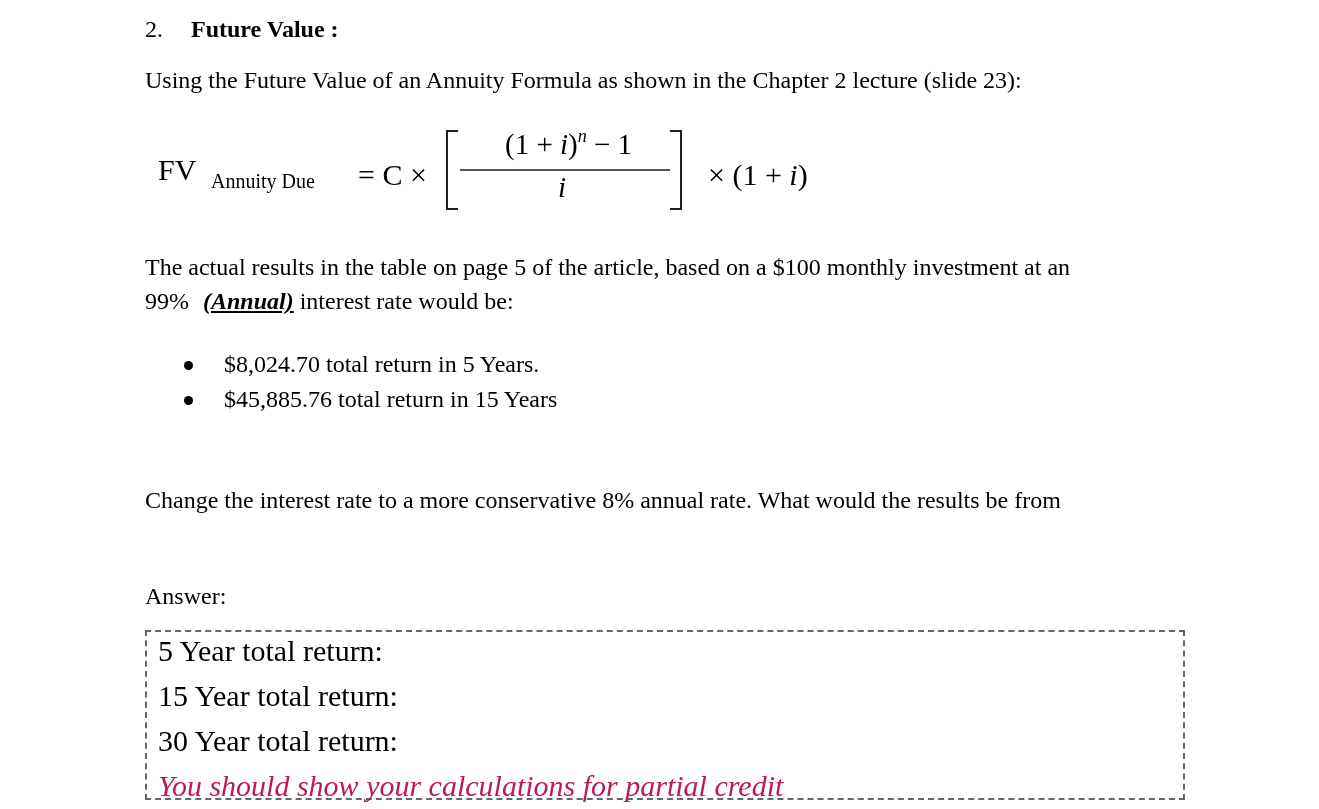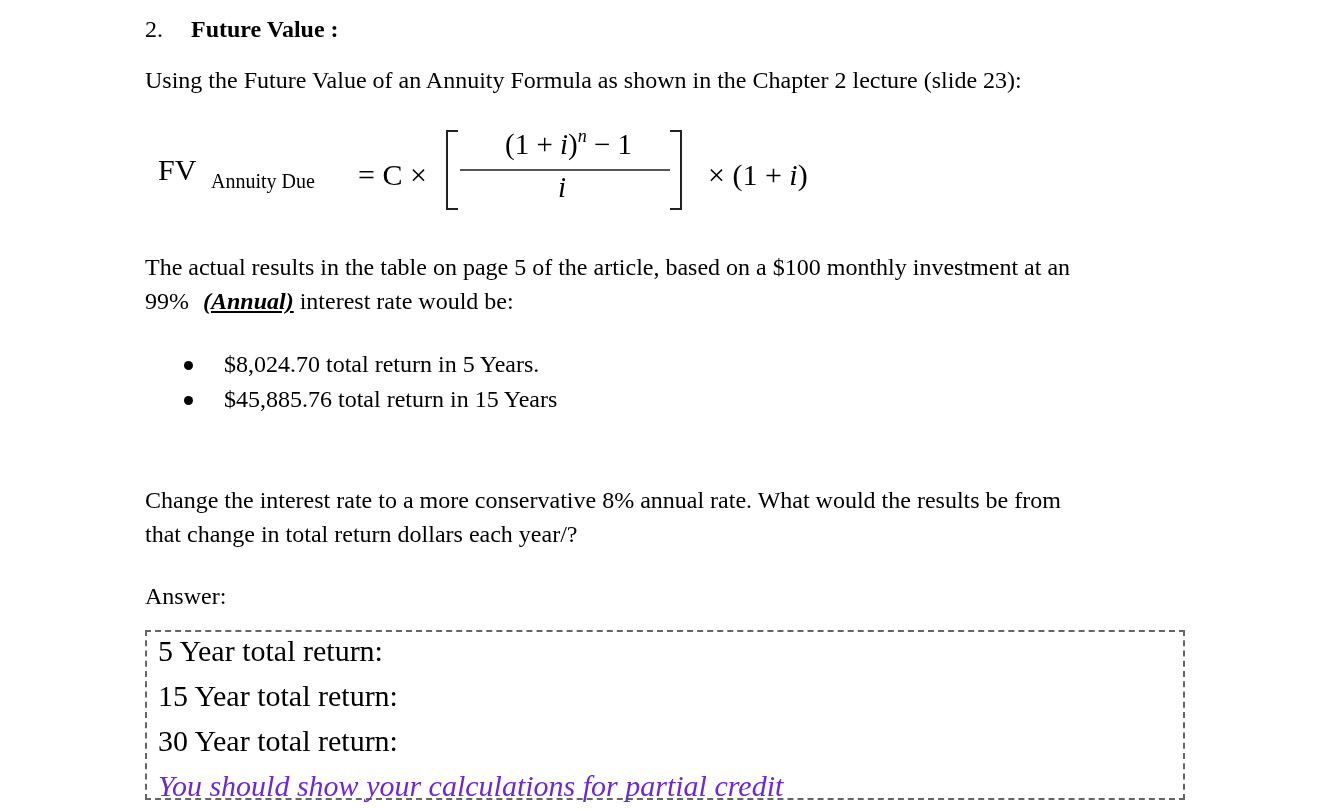--- a/index.html
+++ b/index.html
@@ -34,21 +34,21 @@
     .para3 { left: 145px; top: 483px; line-height: 34px; }
     .answer-label { left: 145px; top: 583px; }
     .answer-box {
       position: absolute; left: 145px; top: 630px; width: 1036px; height: 166px;
       border: 2px dashed #666;
     }
     .answer-box .line { position: absolute; left: 11px; font-size: 30px; }
     .answer-box .l1 { top: 2px; }
     .answer-box .l2 { top: 47px; text-align: center; }
     .answer-box .l3 { top: 92px; }
-    .answer-box .note { top: 137px; color: #6d28d9; font-style: italic; }
+    .answer-box .note { top: 137px; color: #be185d; font-style: italic; }
   </style>
 </head>
 <body>
 
 <div class="abs heading">
   <span class="num">2.</span>
   <span class="title">Future Value :</span>
 </div>
 
 <div class="abs intro">Using the Future Value of an Annuity Formula as shown in the Chapter 2 lecture (slide 23):</div>
@@ -70,21 +70,20 @@
   <div><span>99%</span> <span class="annual">(Annual)</span><span> interest rate would be:</span></div>
 </div>
 
 <ul class="abs bullets">
   <li><span class="dot"></span><span>$8,024.70 total return in 5 Years.</span></li>
   <li><span class="dot"></span><span>$45,885.76 total return in 15 Years</span></li>
 </ul>
 
 <div class="abs para3">
   <div>Change the interest rate to a more conservative 8% annual rate.  What would the results be from</div>
-  <div>that change in total return dollars each year/?</div>
 </div>
 
 <div class="abs answer-label">Answer:</div>
 
 <div class="answer-box">
   <div class="line l1">5 Year total return:</div>
   <div class="line l2">15 Year total return:</div>
   <div class="line l3">30 Year total return:</div>
   <div class="line note">You should show your calculations for partial credit</div>
 </div>

